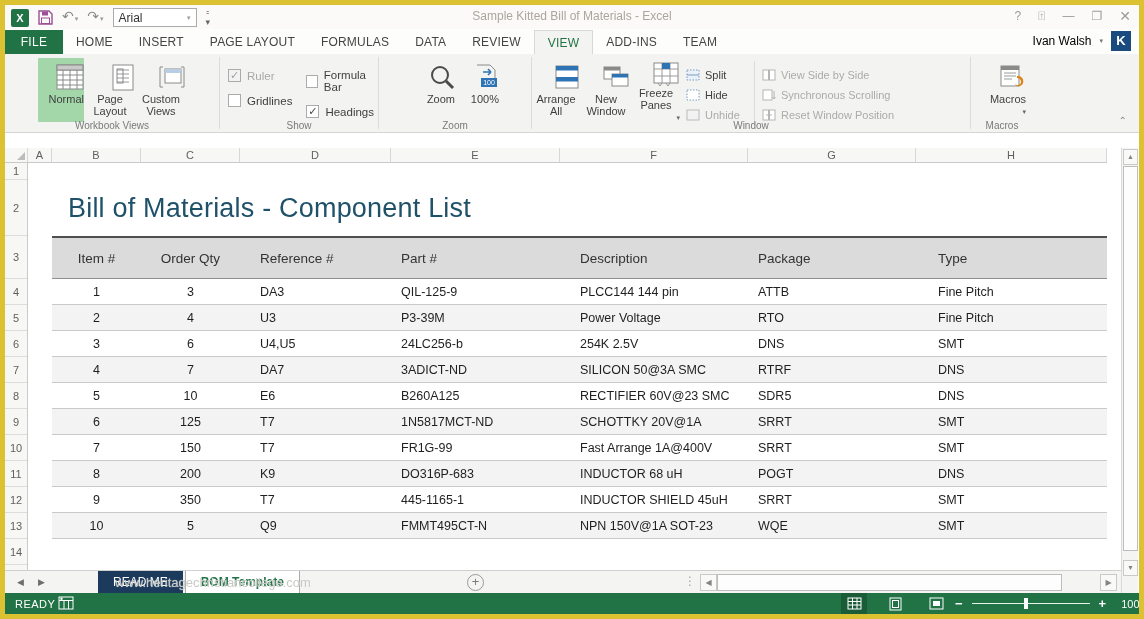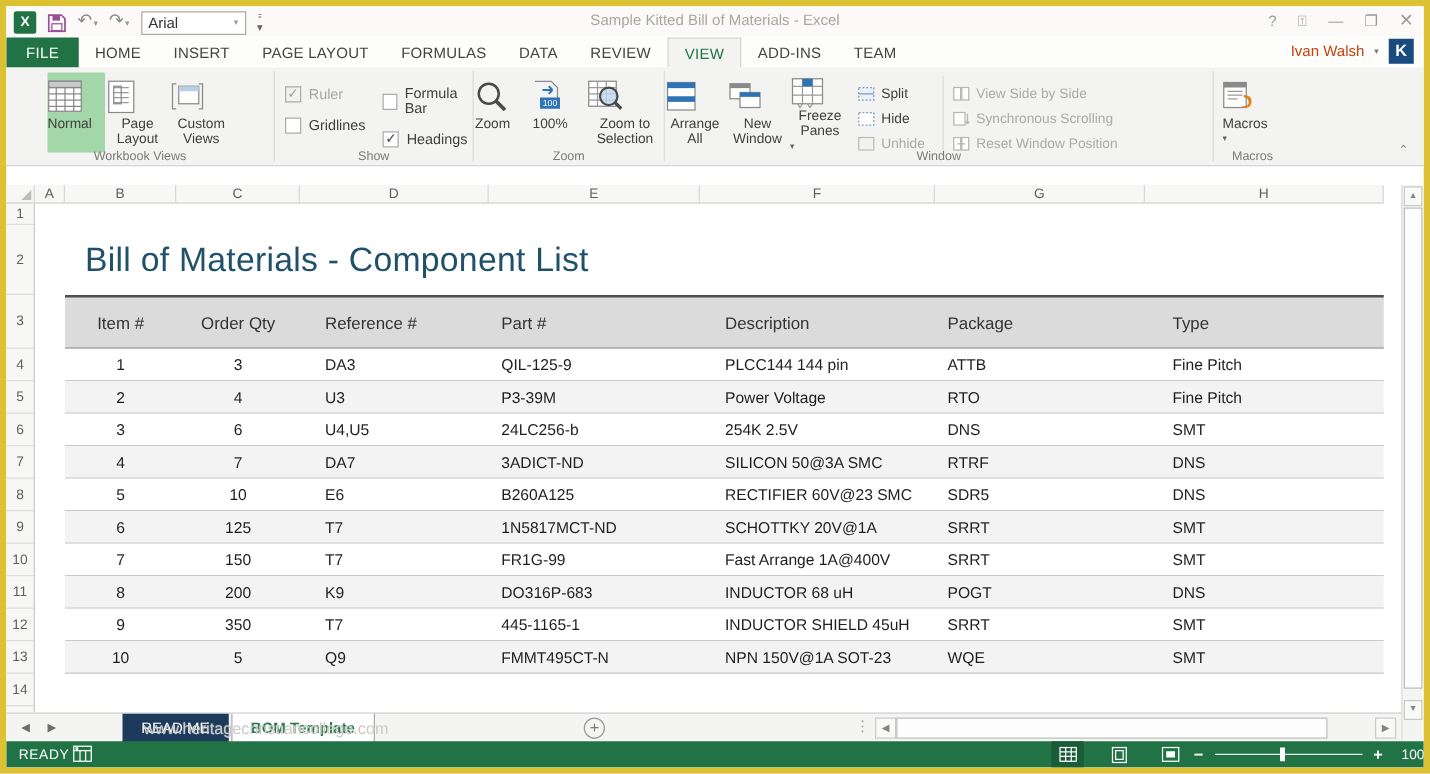--- a/index.html
+++ b/index.html
@@ -19,30 +19,30 @@
   .winctl { position:absolute; right:8px; top:3px; display:flex; gap:17px; color:#9B9B9B; font-size:12px; align-items:center; }
   .winctl span { cursor:default; }
 
   
   .tabrow { position:absolute; left:0; top:24px; width:1134px; height:25px; background:#FDFDFC; }
   .filetab { position:absolute; left:0; top:1px; width:58px; height:24px; background:#217346; color:#fff; font-size:12px; text-align:center; line-height:24px; letter-spacing:.3px; }
   .mtabs { position:absolute; left:58px; top:1px; height:24px; display:flex; }
   .mtab { padding:0 13px; font-size:12px; color:#444; line-height:24px; letter-spacing:.2px; }
   .mtab.active { background:#F3F3F1; border:1px solid #D8D8D8; border-bottom:none; color:#217346; }
   .account { position:absolute; right:8px; top:2px; display:flex; align-items:center; gap:8px; }
-  .acctname { font-size:12px; color:#c2410c; }
+  .acctname { font-size:12px; color:#000000; }
   .acctdd { font-size:7px; color:#777; }
   .avatar { width:20px; height:20px; background:#1A4B7F; color:#fff; font-size:13px; font-weight:bold; text-align:center; line-height:20px; }
 
   
   .ribbon { position:absolute; left:0; top:49px; width:1134px; height:79px; background:#F3F3F1; border-bottom:1px solid #D5D5D5; display:flex; }
   .rgroup { position:relative; height:100%; padding-top:4px; display:flex; align-items:flex-start; }
   .rsep { width:1px; background:#DCDCDC; margin:3px 0; height:72px; align-self:flex-start; }
   .glabel { position:absolute; bottom:1px; left:0; right:0; text-align:center; font-size:10px; color:#7A7A7A; }
-  .bigbtn { display:flex; flex-direction:column; align-items:flex-start; padding-top:3px; font-size:11px; color:#3F3F3F; text-align:center; line-height:12px; height:64px; }
+  .bigbtn { display:flex; flex-direction:column; align-items:flex-end; padding-top:3px; font-size:11px; color:#3F3F3F; text-align:center; line-height:12px; height:64px; }
   .bigbtn .bicon { height:32px; display:flex; align-items:center; justify-content:center; }
   .bigbtn.sel { background:#A3D7A9; border-radius:1px; }
   .bigbtn .dda { font-size:7px; color:#666; margin-top:1px; }
   .chkcol { display:flex; flex-direction:column; gap:12px; padding-top:11px; }
   .chkrow { display:flex; align-items:center; gap:6px; font-size:11.5px; color:#3F3F3F; }
   .chkrow.dis { color:#A8A8A8; }
   .cbox { width:13px; height:13px; background:#fff; border:1px solid #ABABAB; font-size:11px; line-height:11px; text-align:center; color:#444; }
   .chkrow.dis .cbox { background:#F2F2F2; color:#A0A0A0; }
   .smallcol { display:flex; flex-direction:column; gap:4px; padding-top:9px; }
   .smallbtn { display:flex; align-items:center; gap:5px; font-size:11px; color:#3F3F3F; height:16px; }
@@ -227,31 +227,20 @@
       <div class="bigbtn" style="width:42px;">
         <div class="bicon">
           <svg width="24" height="27" viewBox="0 0 24 27">
               <path d="M2 1 h13 l5 5 v14" fill="none" stroke="#8A8A8A"></path>
               <path d="M8 8 l8 0 m0 0 l-3 -3 m3 3 l-3 3" stroke="#2E74B5" stroke-width="1.6" fill="none"></path>
               <rect x="6" y="14" width="16" height="9" fill="#2E74B5"></rect>
               <text x="14" y="21" font-size="7" fill="#fff" text-anchor="middle" font-family="Liberation Sans">100</text>
             </svg>
         </div>
         <span>100%</span>
-      </div>
-      <div class="bigbtn" style="width:60px;">
-        <div class="bicon">
-          <svg width="28" height="26" viewBox="0 0 28 26">
-              <rect x="1" y="1" width="22" height="20" fill="#fff" stroke="#8A8A8A"></rect>
-              <path d="M1 6 h22 M1 11 h22 M1 16 h22 M8 1 v20 M15 1 v20" stroke="#9A9A9A"></path>
-              <circle cx="17" cy="13" r="7" fill="#BDD7EE" fill-opacity=".8" stroke="#4A4A4A" stroke-width="1.8"></circle>
-              <line x1="22" y1="18" x2="27" y2="23" stroke="#4A4A4A" stroke-width="2.6"></line>
-            </svg>
-        </div>
-        <span>Zoom to Selection</span>
       </div>
       <div class="glabel">Zoom</div>
     </div>
     <div class="rsep"></div>
 
     <div class="rgroup" style="width:438px;gap:2px;">
       <div class="bigbtn" style="width:48px;">
         <div class="bicon">
           <svg width="26" height="26" viewBox="0 0 26 26">
               <rect x="2" y="2" width="22" height="22" fill="#fff" stroke="#8A8A8A"></rect>

